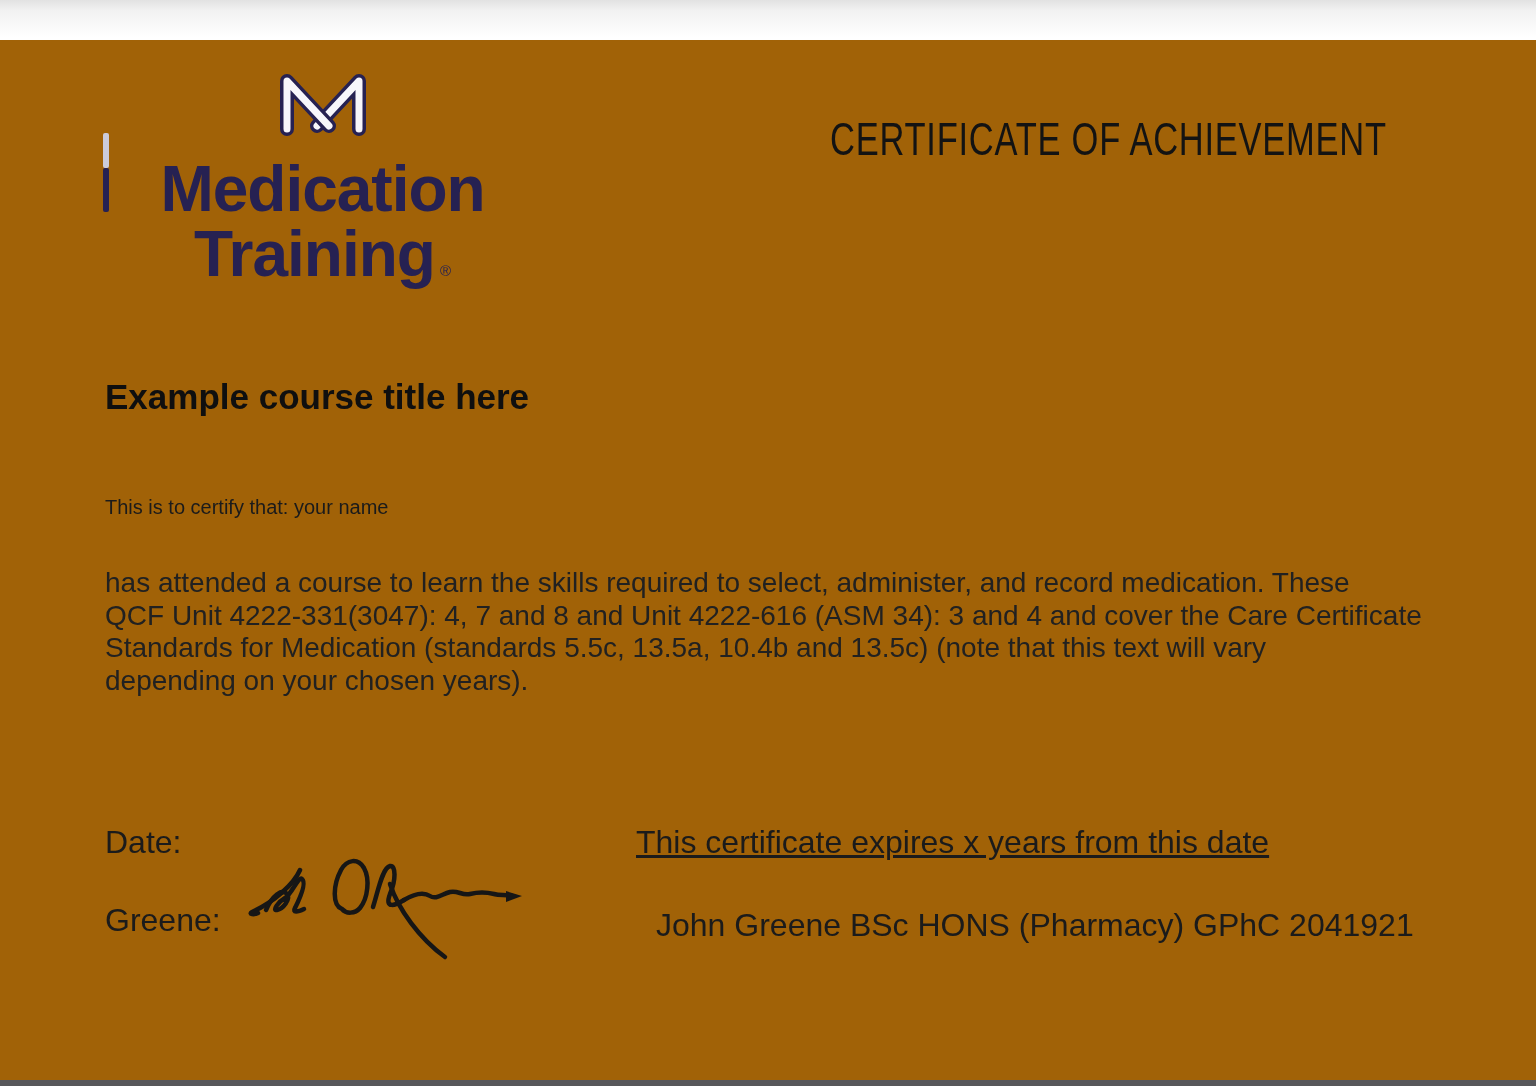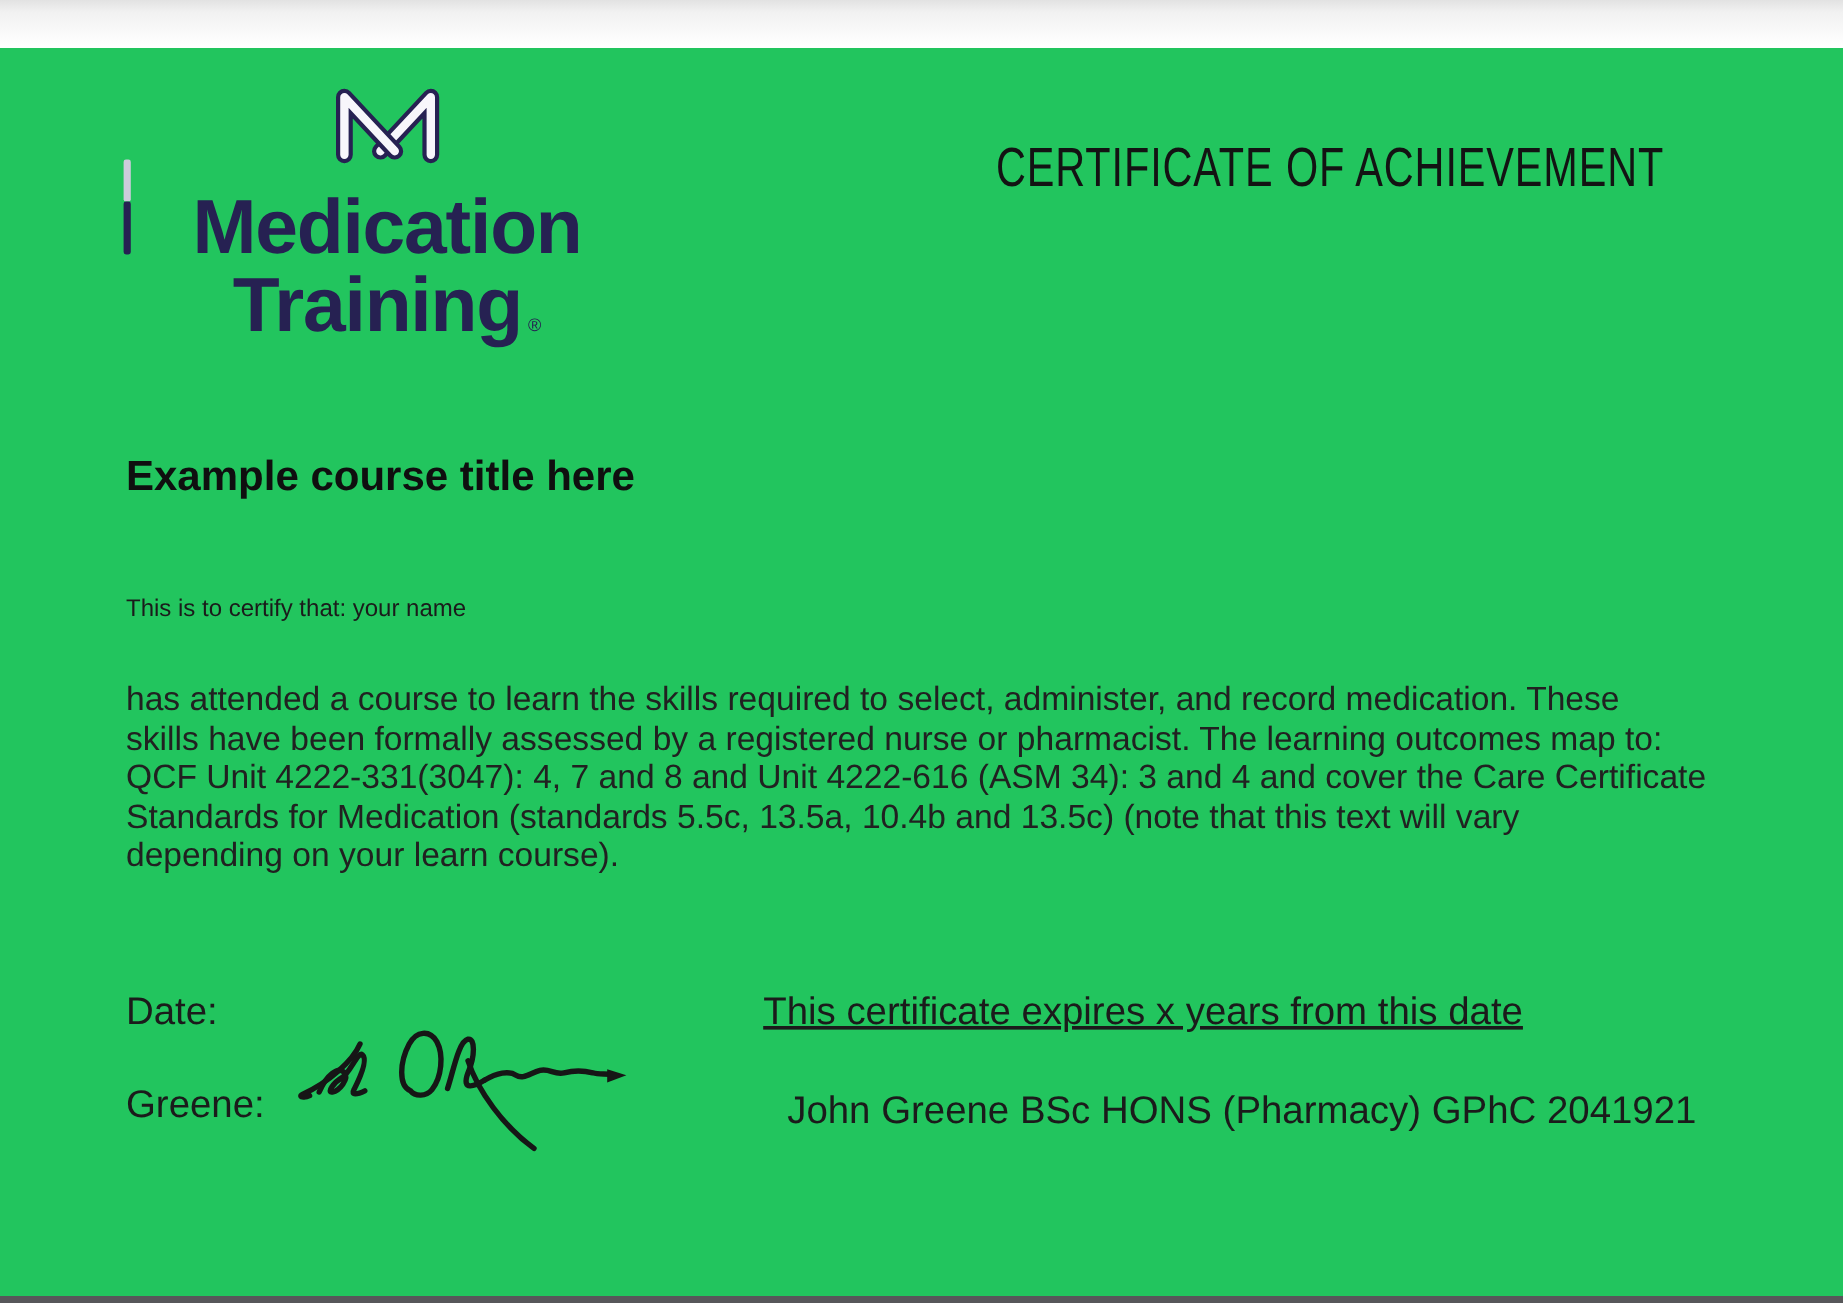--- a/index.html
+++ b/index.html
@@ -1,20 +1,20 @@
 <!DOCTYPE html>
 <html><head>
 <meta charset="utf-8">
 <style>
   html, body { margin: 0; padding: 0; background: #ffffff; }
   .page {
     position: relative;
     width: 1536px;
     height: 1086px;
-    background: #22c55e;
+    background: #a16207;
     overflow: hidden;
     font-family: "Liberation Sans", sans-serif;
     color: #1c1c1c;
   }
   .top-shade {
     position: absolute; top: 0; left: 0; right: 0; height: 40px;
     background: linear-gradient(to bottom, #e2e2e2 0px, #f1f1f1 10px, #ffffff 38px);
   }
   .bottom-bar {
     position: absolute; bottom: 0; left: 0; right: 0; height: 6px;
@@ -94,24 +94,23 @@
   </div>
 
   <div class="cert-title">CERTIFICATE OF ACHIEVEMENT</div>
 
   <div class="course-title">Example course title here</div>
 
   <div class="certify-line">This is to certify that: your name</div>
 
   <div class="paragraph">
     <div>has attended a course to learn the skills required to select, administer, and record medication. These</div>
-    <div>skills have been formally assessed by a registered nurse or pharmacist. The learning outcomes map to:</div>
     <div>QCF Unit 4222-331(3047): 4, 7 and 8 and Unit 4222-616 (ASM 34): 3 and 4 and cover the Care Certificate</div>
     <div>Standards for Medication (standards 5.5c, 13.5a, 10.4b and 13.5c) (note that this text will vary</div>
-    <div>depending on your learn course).</div>
+    <div>depending on your chosen years).</div>
   </div>
 
   <div class="footer-text date-label">Date:</div>
   <div class="footer-text expiry-text">This certificate expires x years from this date</div>
   <div class="footer-text signed-label">Greene:</div>
   <div class="footer-text signatory">John Greene BSc HONS (Pharmacy) GPhC 2041921</div>
 
   <div class="signature-wrap">
     <svg width="292" height="118" viewBox="0 0 292 118">
       <g fill="none" stroke="#161616" stroke-width="4.5" stroke-linecap="round" stroke-linejoin="round">

